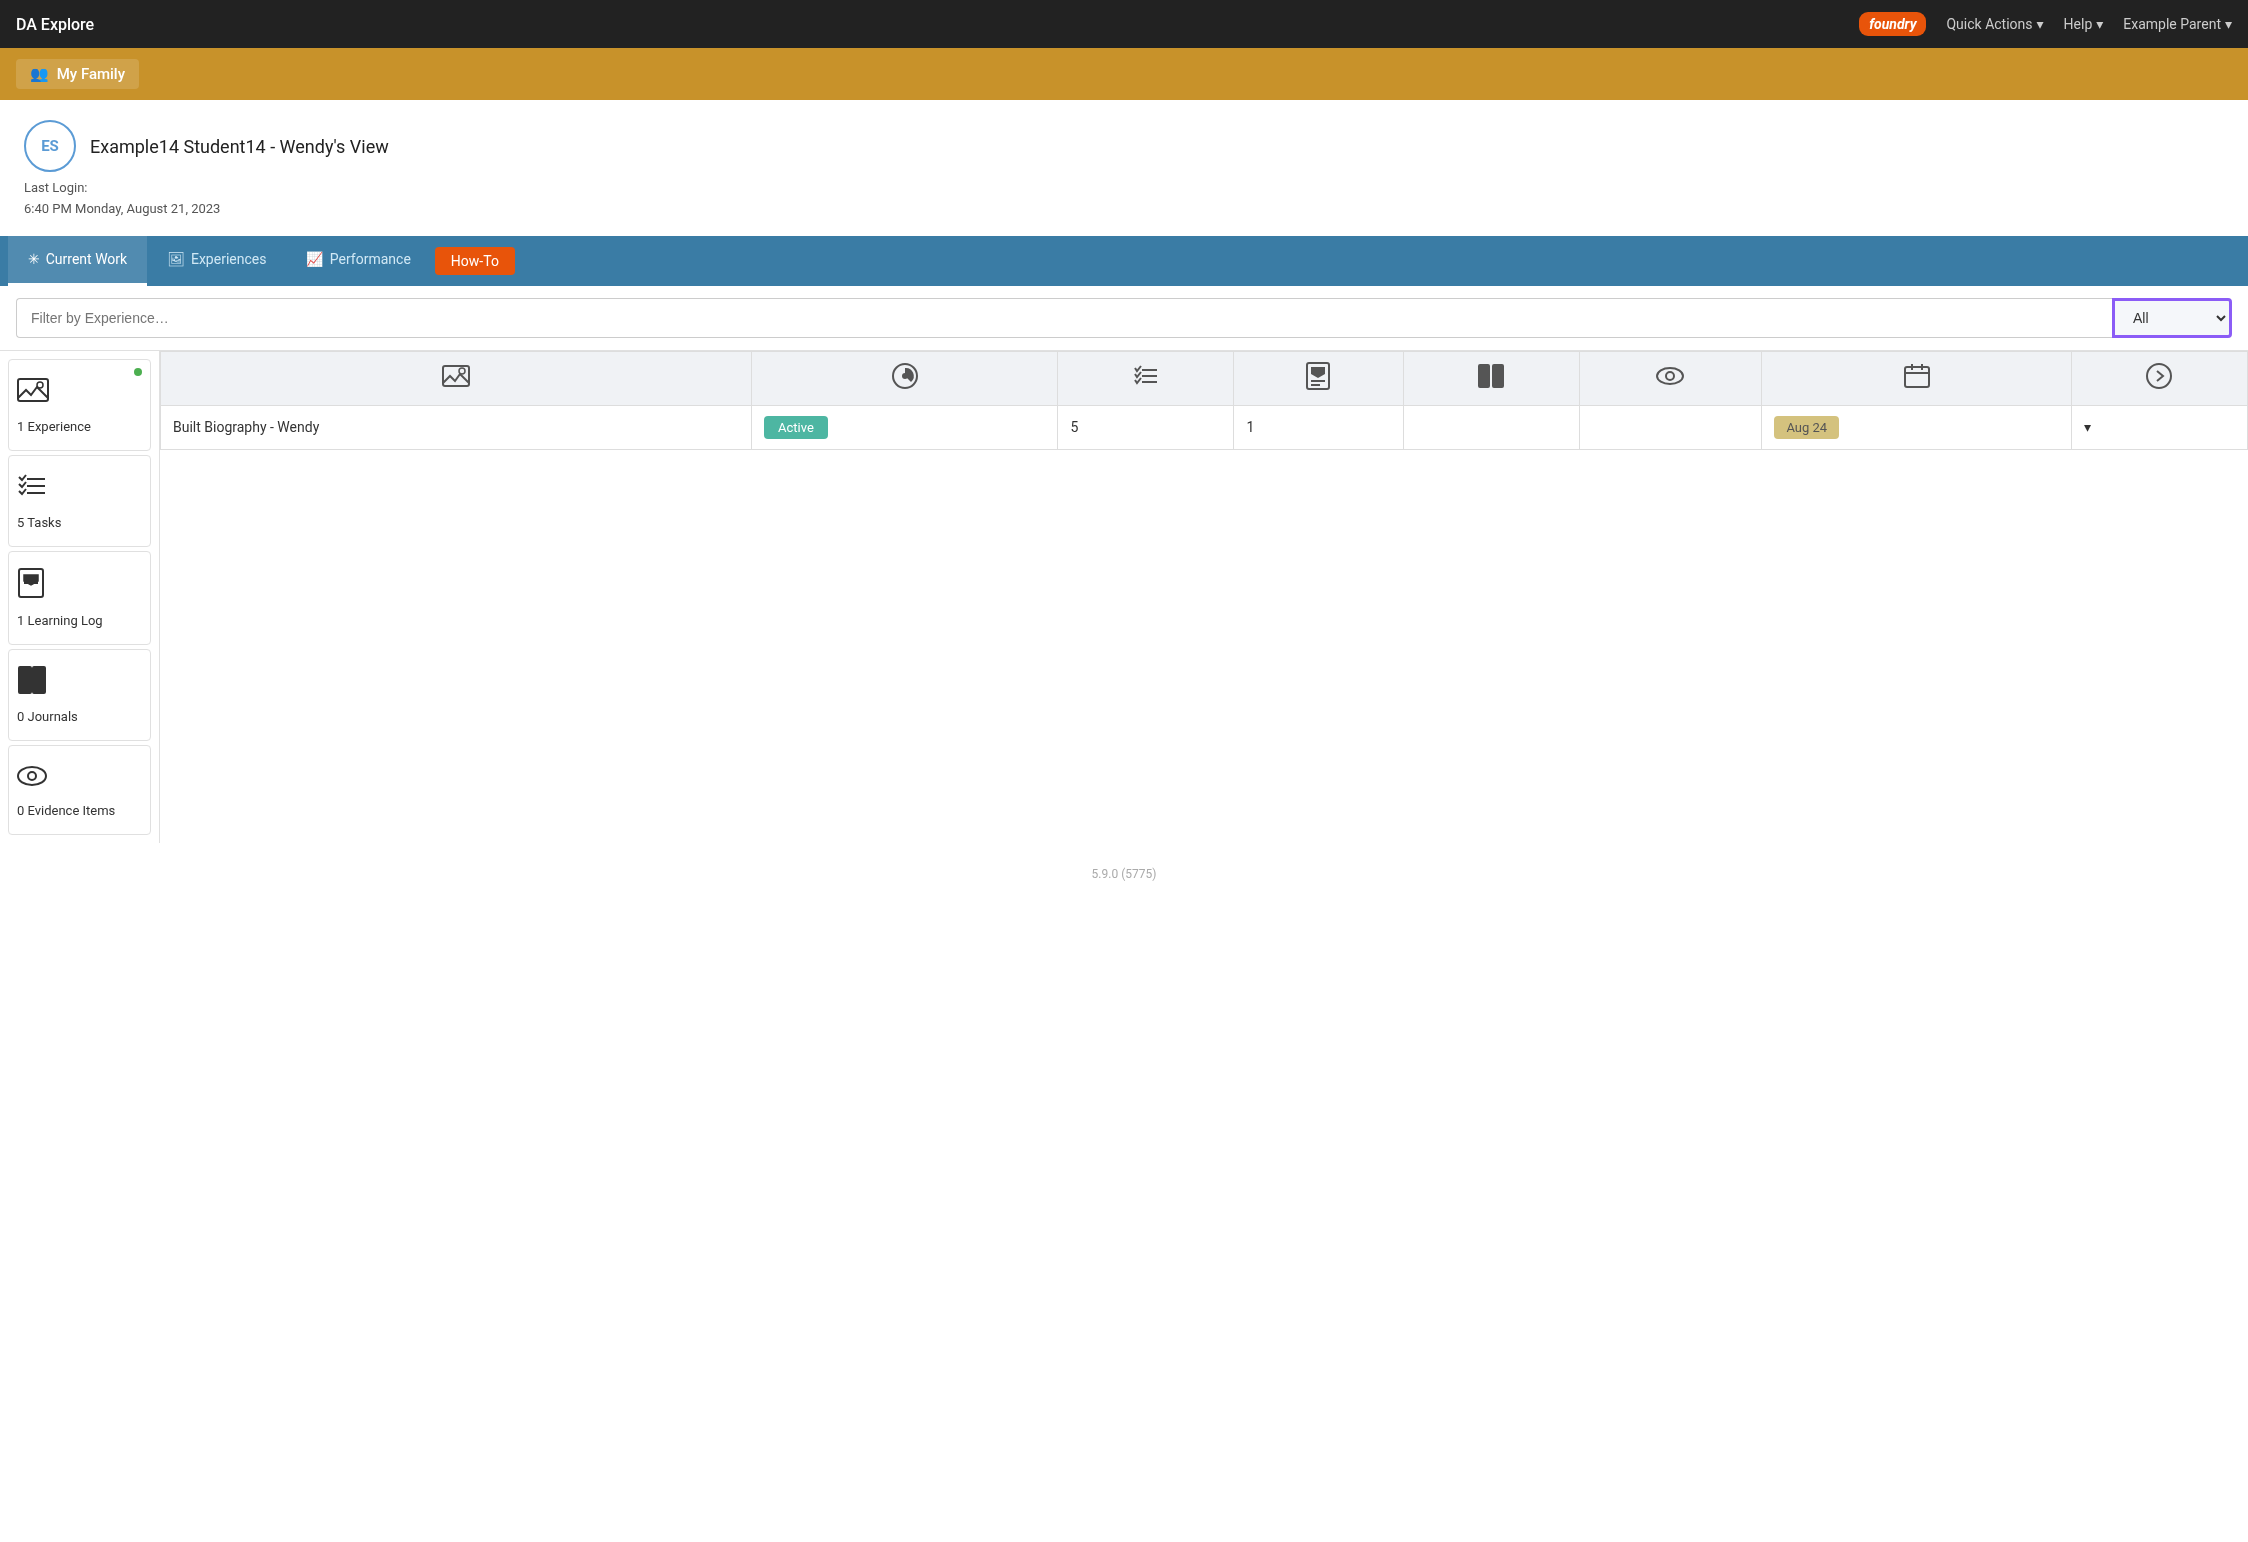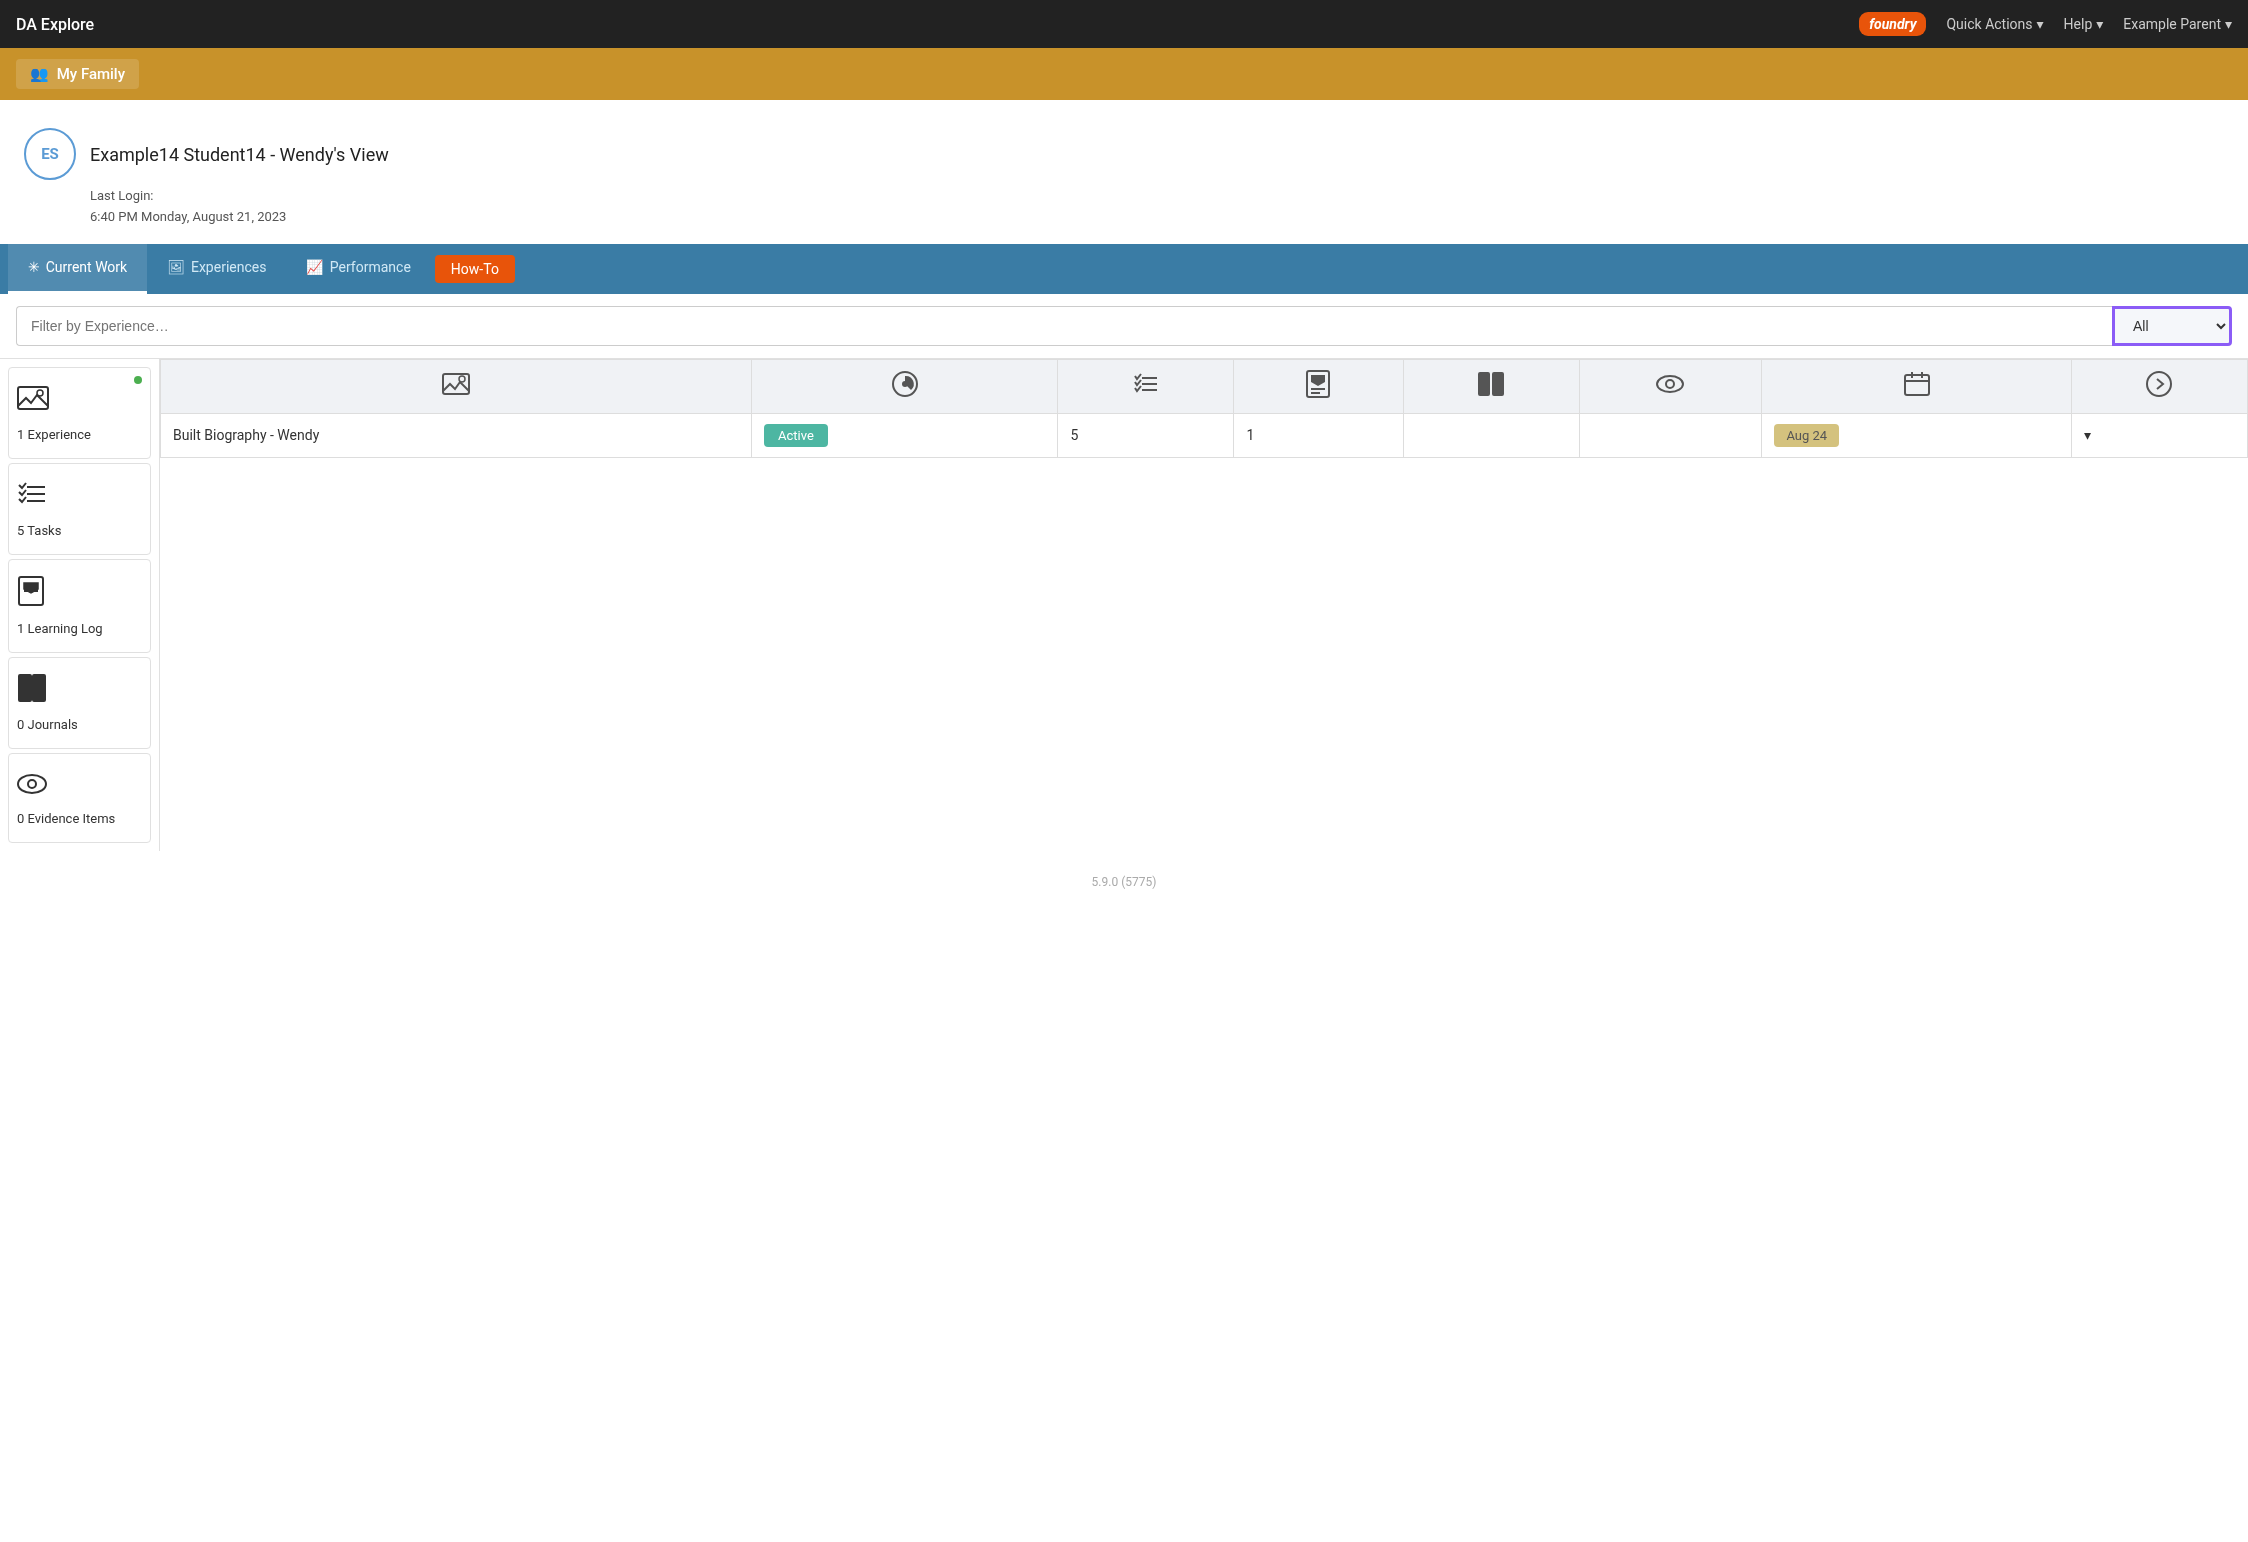--- a/index.html
+++ b/index.html
@@ -60,21 +60,21 @@
       align-items: center;
       gap: 8px;
       cursor: pointer;
       background: rgba(255,255,255,0.15);
       padding: 6px 14px;
       border-radius: 4px;
     }
 
     
     .student-header {
-      padding: 28px 24px 16px;
+      padding: 20px 24px 16px;
     }
     .student-title-row {
       display: flex;
       align-items: center;
       gap: 14px;
       margin-bottom: 6px;
     }
     .avatar-circle {
       width: 52px;
       height: 52px;
@@ -88,21 +88,20 @@
       font-size: 15px;
       font-weight: bold;
       flex-shrink: 0;
     }
     .student-name {
       font-size: 18px;
       font-weight: 400;
       color: #222;
     }
     .last-login {
-      margin-left: 66px;
       font-size: 13px;
       color: #555;
       line-height: 1.6;
     }
 
     
     .tab-bar {
       background: #3a7ca5;
       display: flex;
       align-items: stretch;

